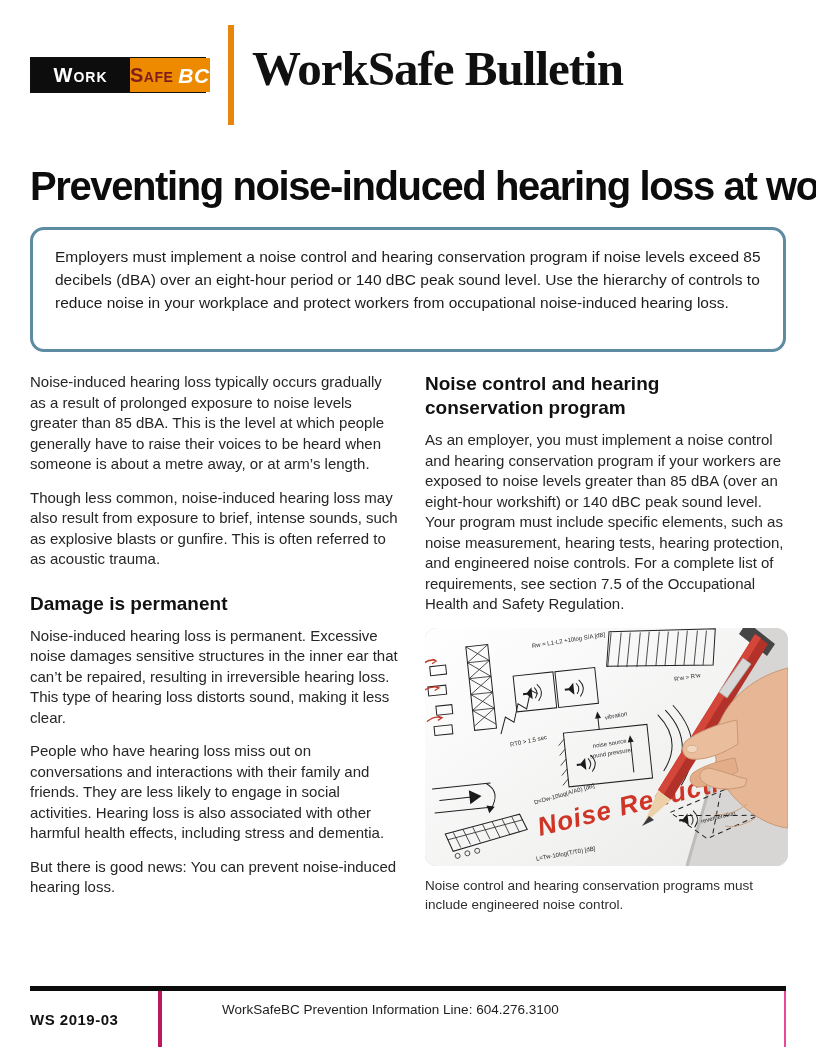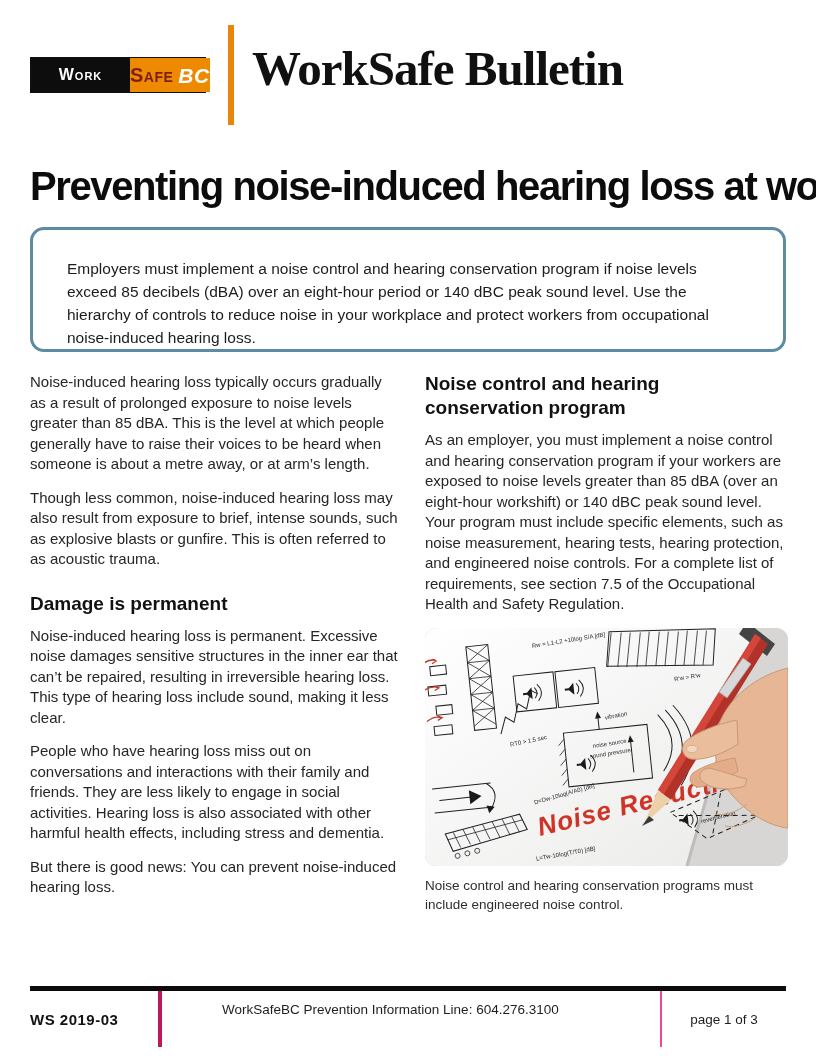--- a/index.html
+++ b/index.html
@@ -5,32 +5,32 @@
   html,body{margin:0;padding:0;background:#ffffff;}
   .page{
     position:relative;width:816px;height:1056px;background:#ffffff;overflow:hidden;
     font-family:"Liberation Sans",sans-serif;color:#222;
   }
   
   .logo{position:absolute;left:30px;top:57px;width:176px;height:36px;display:flex;
         font-weight:700;border:1px solid #111;box-sizing:border-box;}
   .logo-left{background:#0d0d0d;flex:0 0 99px;display:flex;align-items:center;justify-content:center;}
   .logo-right{background:#ee8a00;flex:1;display:flex;align-items:center;justify-content:center;gap:5px;}
-  .logo-work{color:#ffffff;font-variant:small-caps;font-size:16px;letter-spacing:1px;line-height:1;text-align:center;}
+  .logo-work{color:#ffffff;font-variant:small-caps;font-size:20px;letter-spacing:1px;line-height:1;text-align:center;}
   .logo-safe{color:#7f1d1d;font-variant:small-caps;font-size:20px;letter-spacing:.5px;line-height:1;}
   .logo-bc{color:#ffffff;font-size:21px;letter-spacing:.5px;line-height:1;font-style:italic;}
   .brand-bar{position:absolute;left:228px;top:25px;width:6px;height:100px;background:#e8860b;}
   .bulletin-title{position:absolute;left:252px;top:40px;margin:0;font-size:49px;font-weight:800;
         letter-spacing:-1px;color:#101010;white-space:nowrap;font-family:Liberation Serif, serif;}
   
   .article-title{position:absolute;left:30px;top:164px;margin:0;width:760px;font-size:40px;
         font-weight:800;letter-spacing:-1.4px;color:#0c0c0c;white-space:nowrap;}
   .summary-box{position:absolute;left:30px;top:227px;width:756px;height:125px;box-sizing:border-box;
         border:3px solid #5d8ba1;border-radius:14px;padding:15px 22px;}
-  .summary-box p{margin:12px;font-size:15.5px;line-height:23px;color:#1c1c1c;}
+  .summary-box p{margin:0;font-size:15.5px;line-height:23px;color:#1c1c1c;}
   
   .col{position:absolute;top:372px;}
   .col-left{left:30px;width:368px;}
   .col-right{left:425px;width:363px;}
   .col p{margin:0 0 13px;font-size:15px;line-height:20.5px;color:#262626;}
   .col h3{margin:0 0 10px;font-size:19px;font-weight:700;color:#111;line-height:24px;}
   .col-left h3{margin-top:22px;}
   .col-right h3{max-width:285px;}
   
   .photo{width:363px;height:238px;border-radius:12px;overflow:hidden;margin-top:12px;
@@ -73,21 +73,21 @@
   <h2 class="article-title">Preventing noise-induced hearing loss at work</h2>
 
   <div class="summary-box">
     <p>Employers must implement a noise control and hearing conservation program if noise levels exceed 85 decibels (dBA) over an eight-hour period or 140 dBC peak sound level. Use the hierarchy of controls to reduce noise in your workplace and protect workers from occupational noise-induced hearing loss.</p>
   </div>
 
   <div class="col col-left">
     <p>Noise-induced hearing loss typically occurs gradually as a result of prolonged exposure to noise levels greater than 85 dBA. This is the level at which people generally have to raise their voices to be heard when someone is about a metre away, or at arm’s length.</p>
     <p>Though less common, noise-induced hearing loss may also result from exposure to brief, intense sounds, such as explosive blasts or gunfire. This is often referred to as acoustic trauma.</p>
     <h3>Damage is permanent</h3>
-    <p>Noise-induced hearing loss is permanent. Excessive noise damages sensitive structures in the inner ear that can’t be repaired, resulting in irreversible hearing loss. This type of hearing loss include sound, making it less clear.</p>
+    <p>Noise-induced hearing loss is permanent. Excessive noise damages sensitive structures in the inner ear that can’t be repaired, resulting in irreversible hearing loss. This type of hearing loss distorts sound, making it less clear.</p>
     <p>People who have hearing loss miss out on conversations and interactions with their family and friends. They are less likely to engage in social activities. Hearing loss is also associated with other harmful health effects, including stress and dementia.</p>
     <p>But there is good news: You can prevent noise-induced hearing loss.</p>
   </div>
 
   <div class="col col-right">
     <h3>Noise control and hearing conservation program</h3>
     <p>As an employer, you must implement a noise control and hearing conservation program if your workers are exposed to noise levels greater than 85 dBA (over an eight-hour workshift) or 140 dBC peak sound level. Your program must include specific elements, such as noise measurement, hearing tests, hearing protection, and engineered noise controls. For a complete list of requirements, see section 7.5 of the Occupational Health and Safety Regulation.</p>
 
     <div class="photo">
       <svg width="363" height="238" viewBox="0 0 363 238" xmlns="http://www.w3.org/2000/svg">
@@ -244,18 +244,15 @@
   </div>
 
   <div class="footer-rule"></div>
   <div class="footer">
     <div class="f-left">
       <span>WS 2019-03</span>
     </div>
     <div class="f-mid">
       <div>WorkSafeBC Prevention Information Line: 604.276.3100</div>
     </div>
-    <div class="f-right">
-      <span>page 1 of 3</span>
-    </div>
   </div>
 
 </div>
 
 </body></html>

